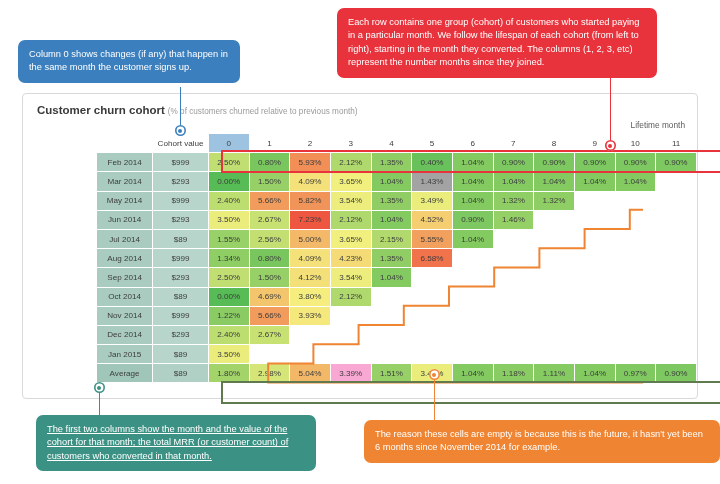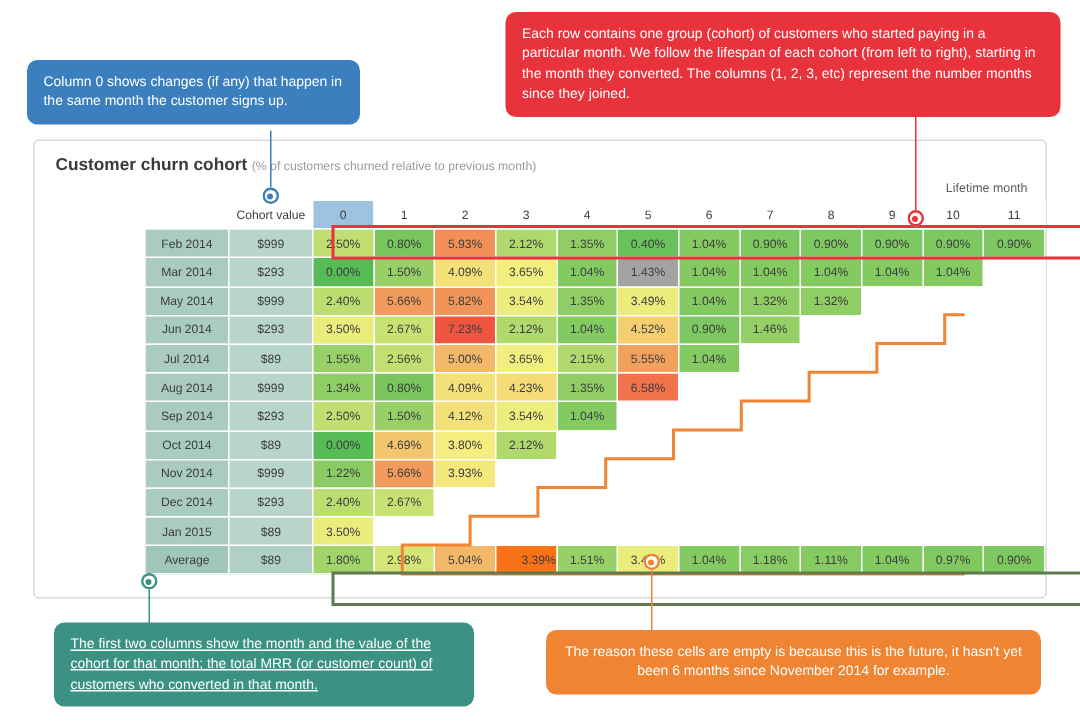--- a/index.html
+++ b/index.html
@@ -22,23 +22,23 @@
     line-height:1.45;
     padding:8px 11px;
     z-index:30;
   }
   .callout-blue   { background:#3b7fbe; }
   .callout-red    { background:#e8323c; }
   .callout-teal   { background:#3b9184; }
   .callout-orange { background:#ef8432; }
 
   #callout-col0   { left:18px;  top:40px;  width:222px; }
-  #callout-rows   { left:337px; top:8px;   width:370px; }
+  #callout-rows   { left:337px; top:8px;   width:320px; }
   #callout-first2 { left:36px;  top:415px; width:280px;text-decoration:underline; }
-  #callout-future { left:364px; top:420px; width:330px;text-align:center; }
+  #callout-future { left:364px; top:420px; width:356px; }
 
   
   .conn { position:absolute; z-index:25; }
   .conn-v { width:1.4px; }
 
   .dot {
     position:absolute; z-index:29;
     width:11px; height:11px; border-radius:50%;
     background:#ffffff;
   }
@@ -364,21 +364,21 @@
           <td class="empty-cell"></td>
           <td class="empty-cell"></td>
           <td class="empty-cell"></td>
         </tr>
         <tr class="avg">
           <td class="month-cell">Average</td>
           <td class="value-cell">$89</td>
           <td style="background: rgb(163, 212, 106);">1.80%</td>
           <td style="background: rgb(213, 229, 119);">2.98%</td>
           <td style="background: rgb(243, 183, 104);">5.04%</td>
-          <td style="background: #f97316; text-align: right;">3.39%</td>
+          <td style="background: #f9a8d4;">3.39%</td>
           <td style="background: rgb(151, 208, 103);">1.51%</td>
           <td style="background: rgb(234, 236, 124);">3.49%</td>
           <td style="background: rgb(131, 202, 97);">1.04%</td>
           <td style="background: rgb(137, 204, 99);">1.18%</td>
           <td style="background: rgb(134, 203, 98);">1.11%</td>
           <td style="background: rgb(131, 202, 97);">1.04%</td>
           <td style="background: rgb(128, 201, 97);">0.97%</td>
           <td style="background: rgb(125, 200, 96);">0.90%</td>
         </tr>
       </tbody>

